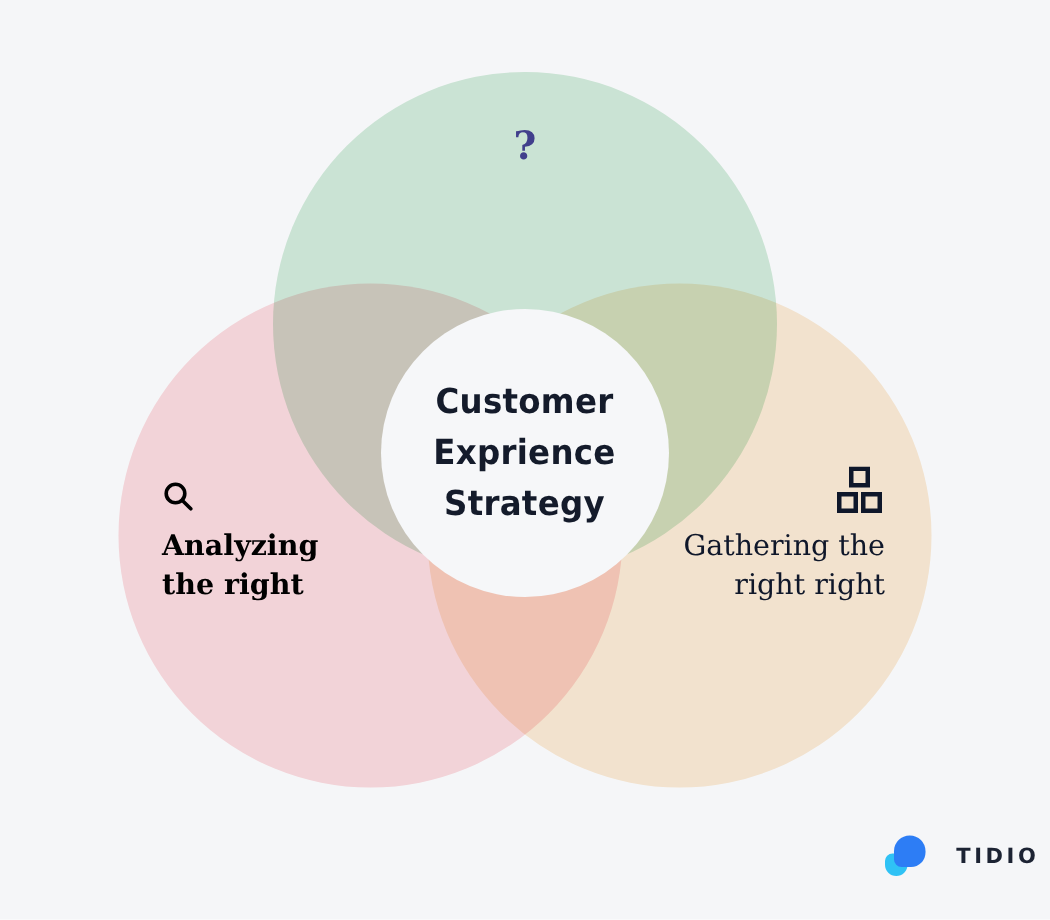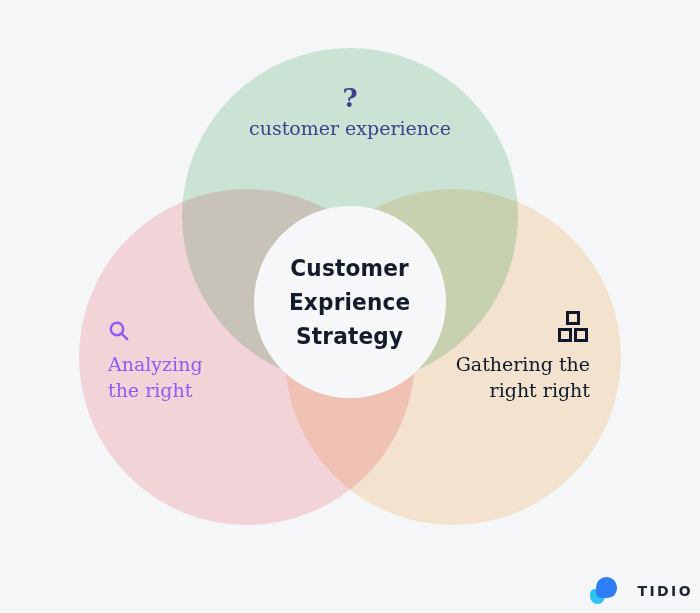--- a/index.html
+++ b/index.html
@@ -66,21 +66,21 @@
     display: flex;
     flex-direction: column;
     align-items: flex-end;
   }
   .label-right .icon { margin-bottom: 6px; }
 
   .icon { display: block; }
 
   .brand {
     position: absolute;
-    right: 7px; bottom: 8px;
+    right: 7px; bottom: 28px;
     display: flex;
     align-items: center;
     gap: 20px;
     text-align: right;
   }
   .logo { position: relative; width: 28px; height: 28px; display: block; }
   .logo .cyan {
     position: absolute;
     left: 0; top: 12px;
     width: 15px; height: 15px;
@@ -111,24 +111,23 @@
   <div class="center-circle" style="background-color: rgb(246, 247, 249);">
     <div class="center-text" style="color: rgb(20, 27, 43);">
       <div>Customer</div>
       <div>Exprience</div>
       <div>Strategy</div>
     </div>
   </div>
 
   <div class="label label-top" style="color: rgb(65, 63, 140);">
     <div class="qmark">?</div>
-    <div>customer experience</div>
   </div>
 
-  <div class="label label-left" style="color: #8b5cf6;">
+  <div class="label label-left" style="color: #000000; font-weight: bold;">
     <svg class="icon" width="22" height="22" viewBox="0 0 22 22" fill="none">
       <circle cx="9" cy="9" r="6.2" stroke="currentColor" stroke-width="2.4"></circle>
       <line x1="13.6" y1="13.6" x2="19.2" y2="19.2" stroke="currentColor" stroke-width="2.4" stroke-linecap="round"></line>
     </svg>
     <div>Analyzing</div>
     <div>the right</div>
   </div>
 
   <div class="label label-right" style="color: #0f172a;">
     <svg class="icon" width="34" height="34" viewBox="0 0 34 34" fill="none">

